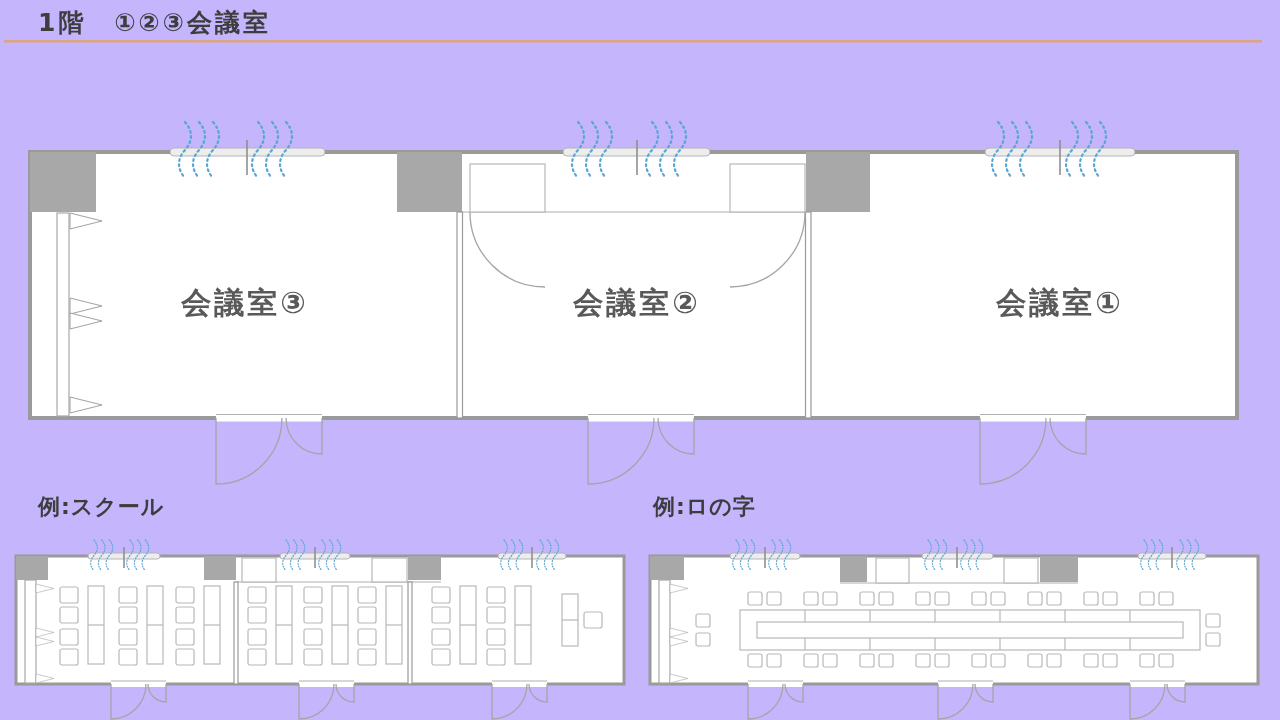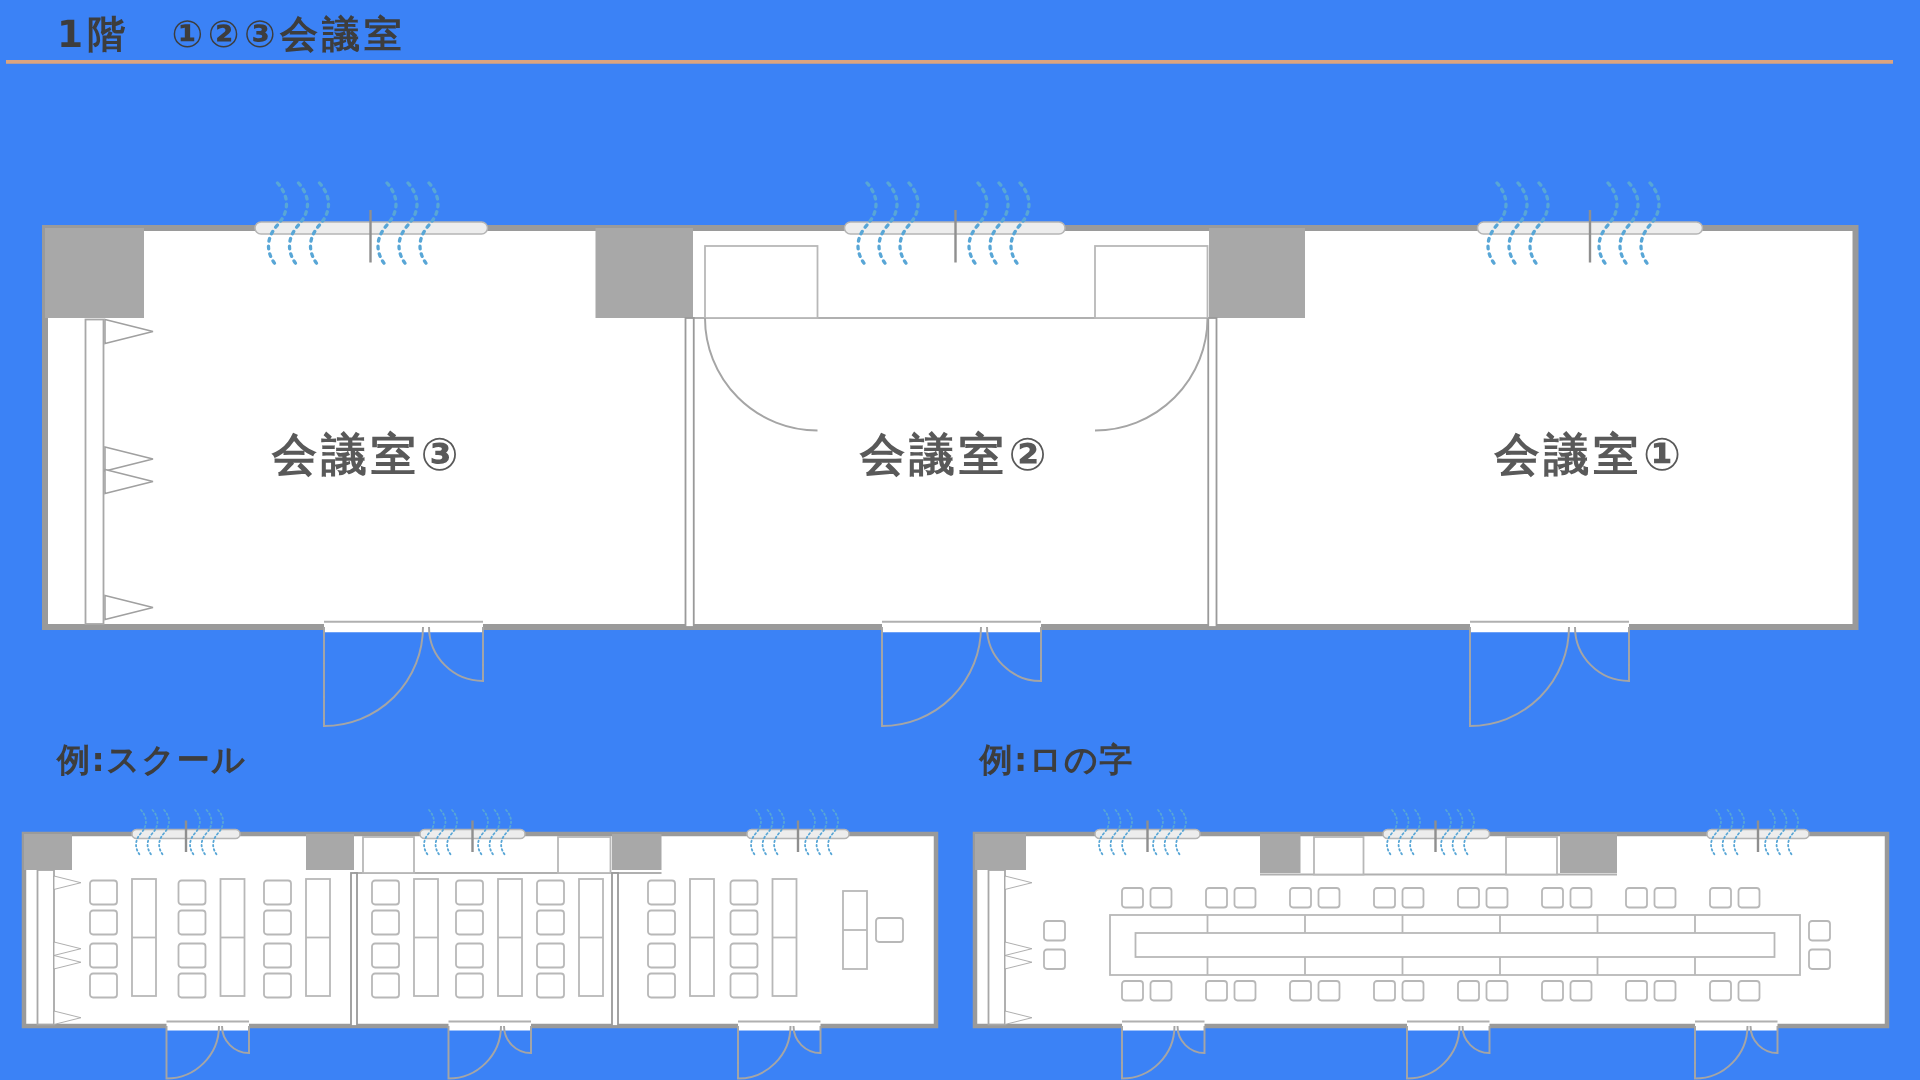--- a/index.html
+++ b/index.html
@@ -1,16 +1,16 @@
 <!DOCTYPE html>
 <html><head>
 <meta charset="utf-8">
 <style>
   html,body{margin:0;padding:0;background:#fff;}
-  .stage{width:1280px;height:720px;position:relative;background:#3b82f6;font-family:"DejaVu Sans",sans-serif;}
+  .stage{width:1280px;height:720px;position:relative;background:#c4b5fd;font-family:"DejaVu Sans",sans-serif;}
   svg{display:block;}
   .h1{font:bold 25px "DejaVu Sans",sans-serif;fill:#3d3d3d;letter-spacing:3px;}
   .h2{font:bold 22px "DejaVu Sans",sans-serif;fill:#3d3d3d;letter-spacing:1px;}
   .roomlabel{font:bold 30px "DejaVu Sans",sans-serif;fill:#595959;letter-spacing:3px;}
   .wall{fill:#fff;stroke:#9a9a9a;stroke-width:4;}
   .wall-s{fill:#fff;stroke:#9a9a9a;stroke-width:3;}
   .block{fill:#a8a8a8;stroke:none;}
   .part{fill:#fff;stroke:#9a9a9a;stroke-width:1.2;}
   .strip{fill:#fff;stroke:#a8a8a8;stroke-width:1.2;}
   .thin{stroke:#b0b0b0;stroke-width:1.2;fill:none;}

